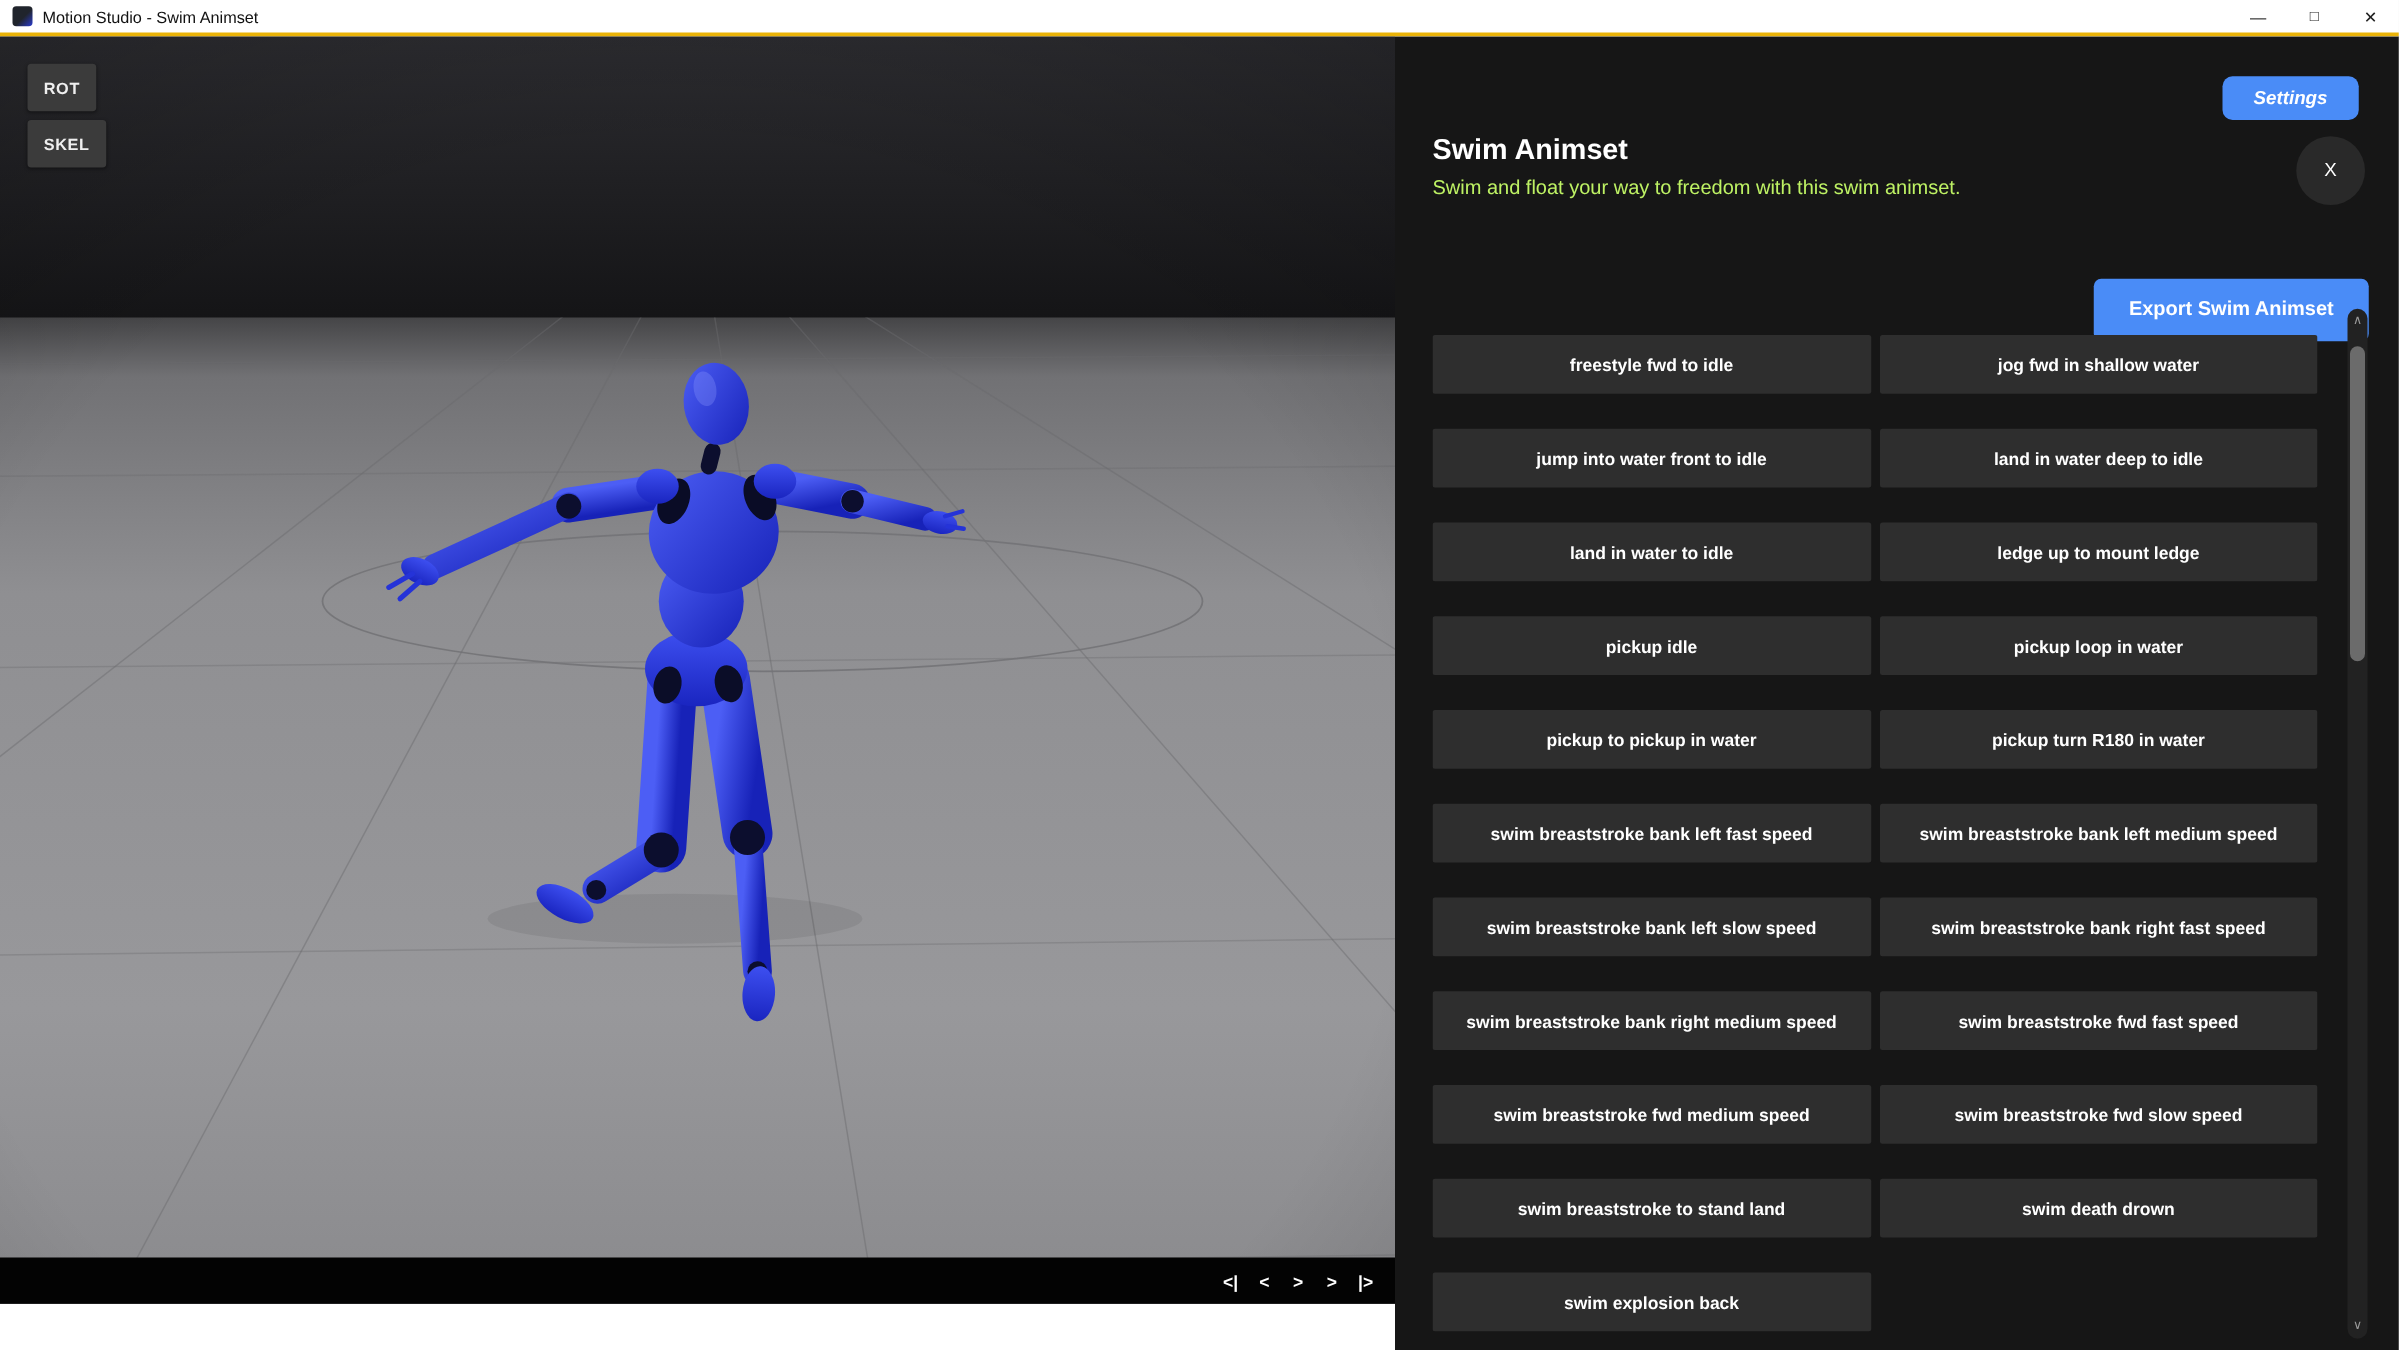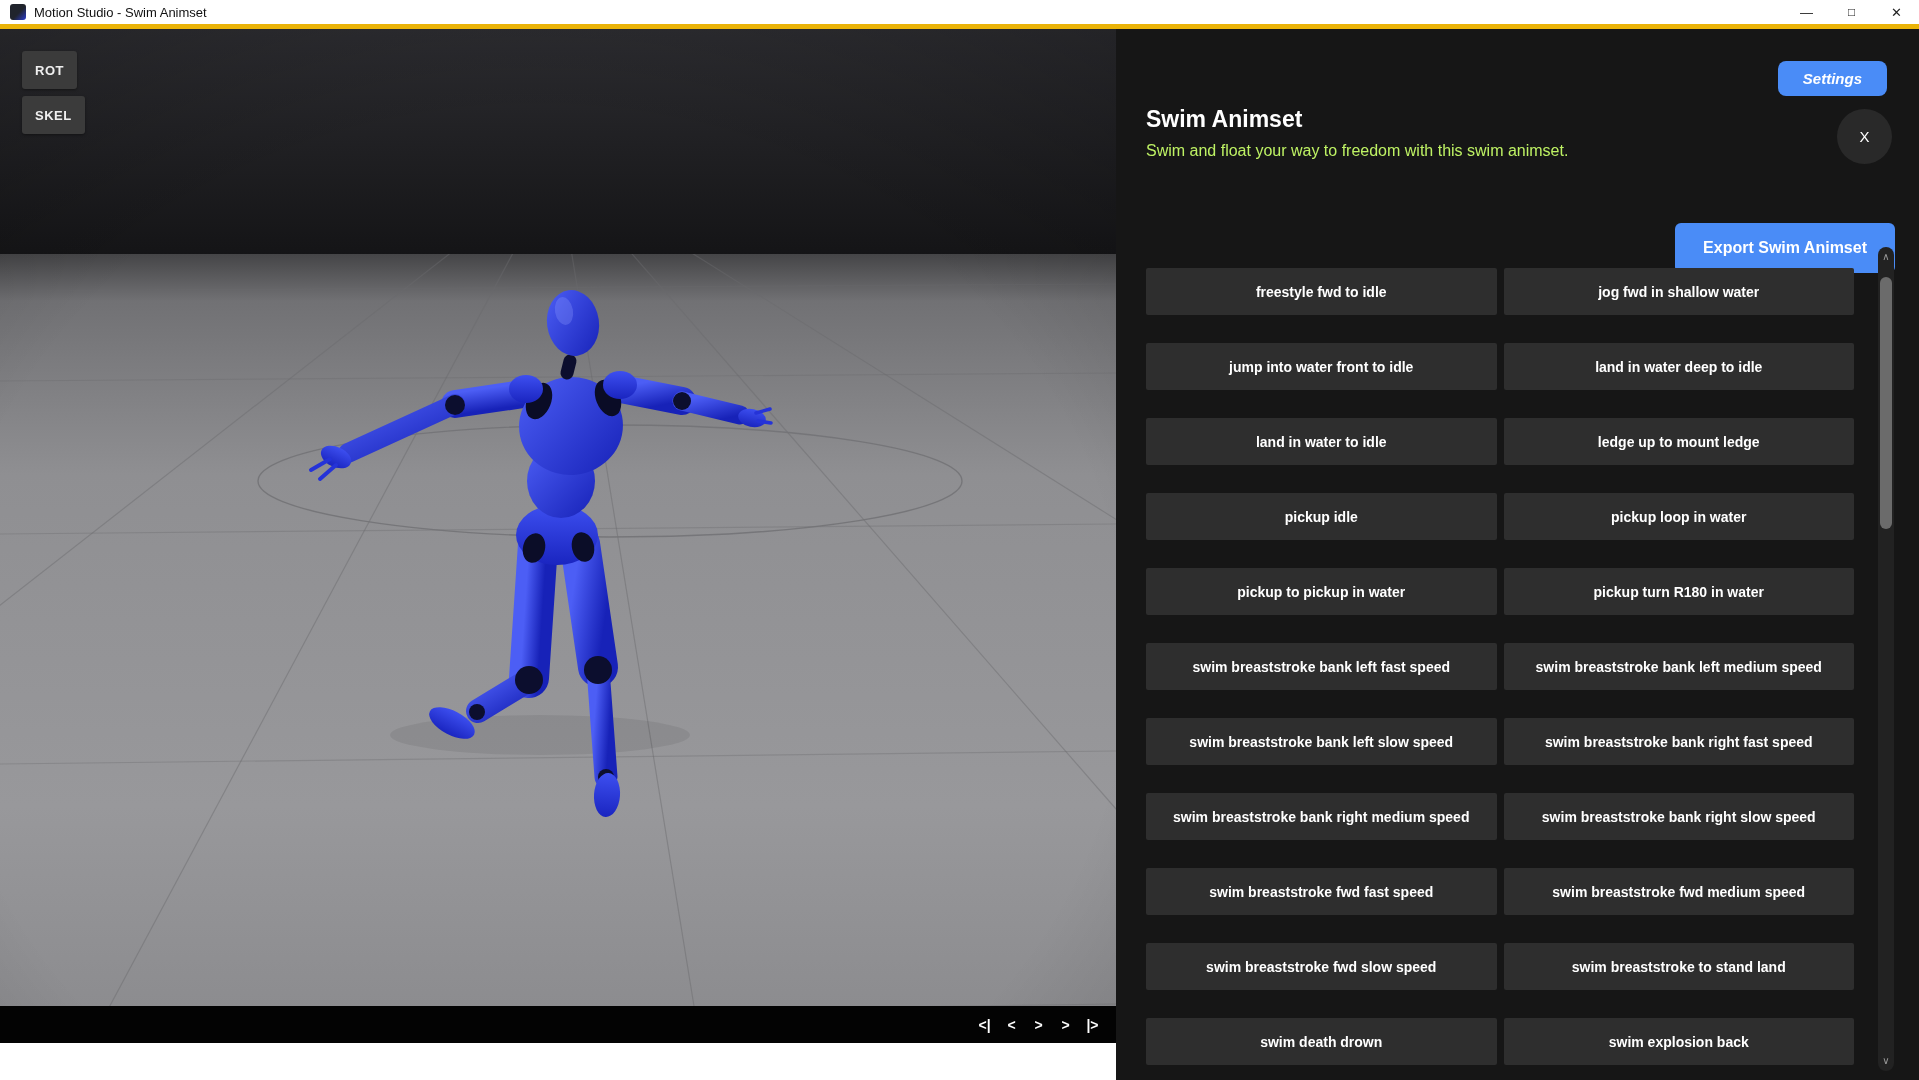--- a/index.html
+++ b/index.html
@@ -1,21 +1,21 @@
 <!DOCTYPE html>
 <html><head>
 <meta charset="utf-8">
 <style>
   * { margin:0; padding:0; box-sizing:border-box; }
   html,body { width:1919px; height:1080px; overflow:hidden; background:#fff;
               font-family:"Liberation Sans", sans-serif; }
 
   
   .titlebar { position:absolute; top:0; left:0; width:1919px; height:29px;
-              background:#ffffff; border-bottom:5px solid #eab308;
+              background:#ffffff; border-bottom:3px solid #eab308;
               display:flex; align-items:center; z-index:10; }
   .app-icon { width:16px; height:16px; margin:0 8px 0 10px; border-radius:3px;
               background:linear-gradient(135deg,#20242c 55%,#2a3bd0); }
   .tb-title { font-size:13px; color:#111; }
   .win-controls { margin-left:auto; display:flex; height:100%; }
   .win-btn { width:45px; height:100%; border:none; background:transparent; color:#222;
              font-size:13px; display:flex; align-items:center; justify-content:center; cursor:pointer; }
   .win-btn.max { font-size:12px; }
 
   
@@ -260,23 +260,20 @@
       </button>
 
       <button class="anim-btn">
         <span>swim breaststroke bank right fast speed</span>
       </button>
 
       <button class="anim-btn">
         <span>swim breaststroke bank right medium speed</span>
       </button>
 
-      <button class="anim-btn">
-        <span>swim breaststroke bank right slow speed</span>
-      </button>
 
       <button class="anim-btn">
         <span>swim breaststroke fwd fast speed</span>
       </button>
 
       <button class="anim-btn">
         <span>swim breaststroke fwd medium speed</span>
       </button>
 
       <button class="anim-btn">

